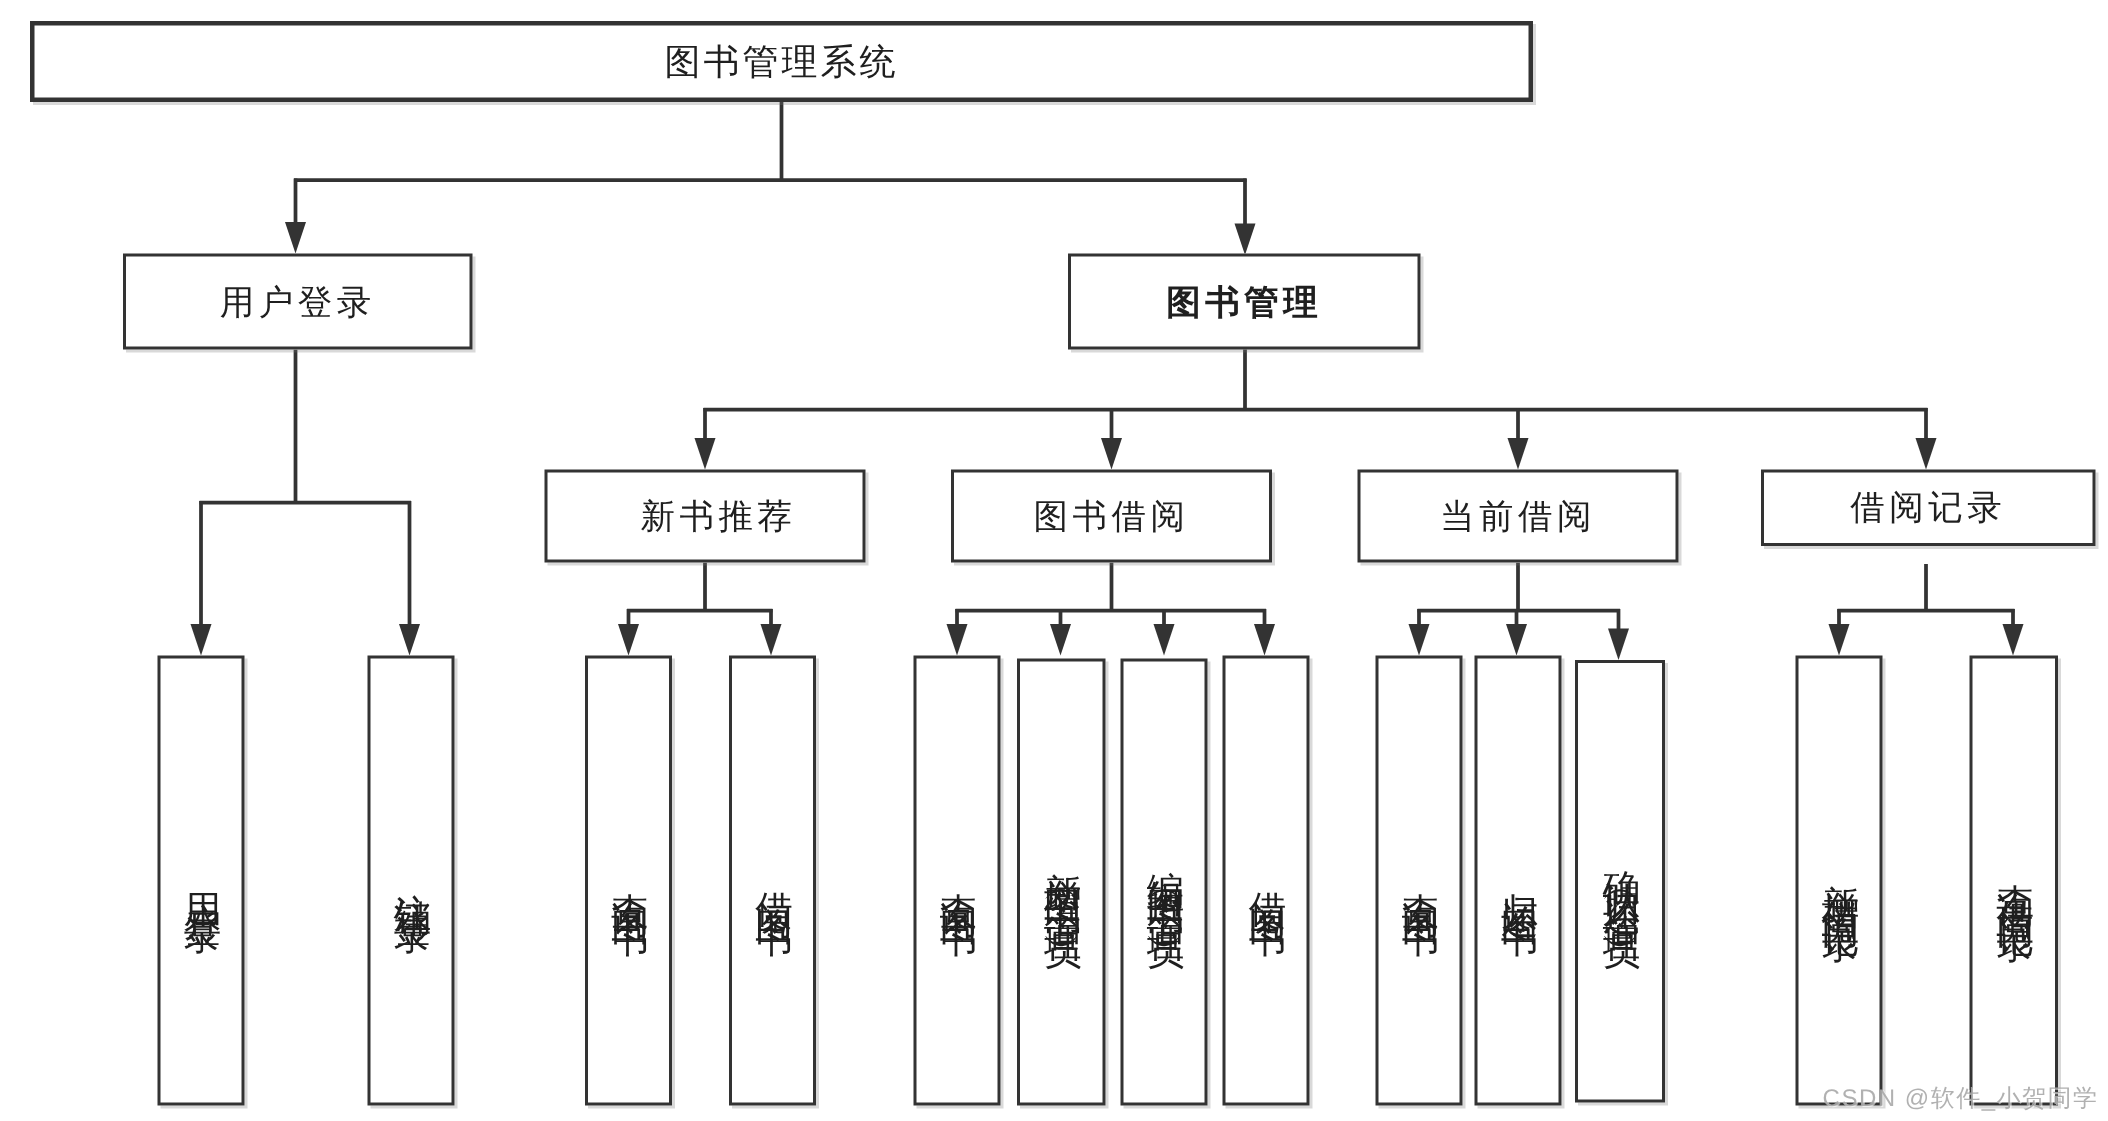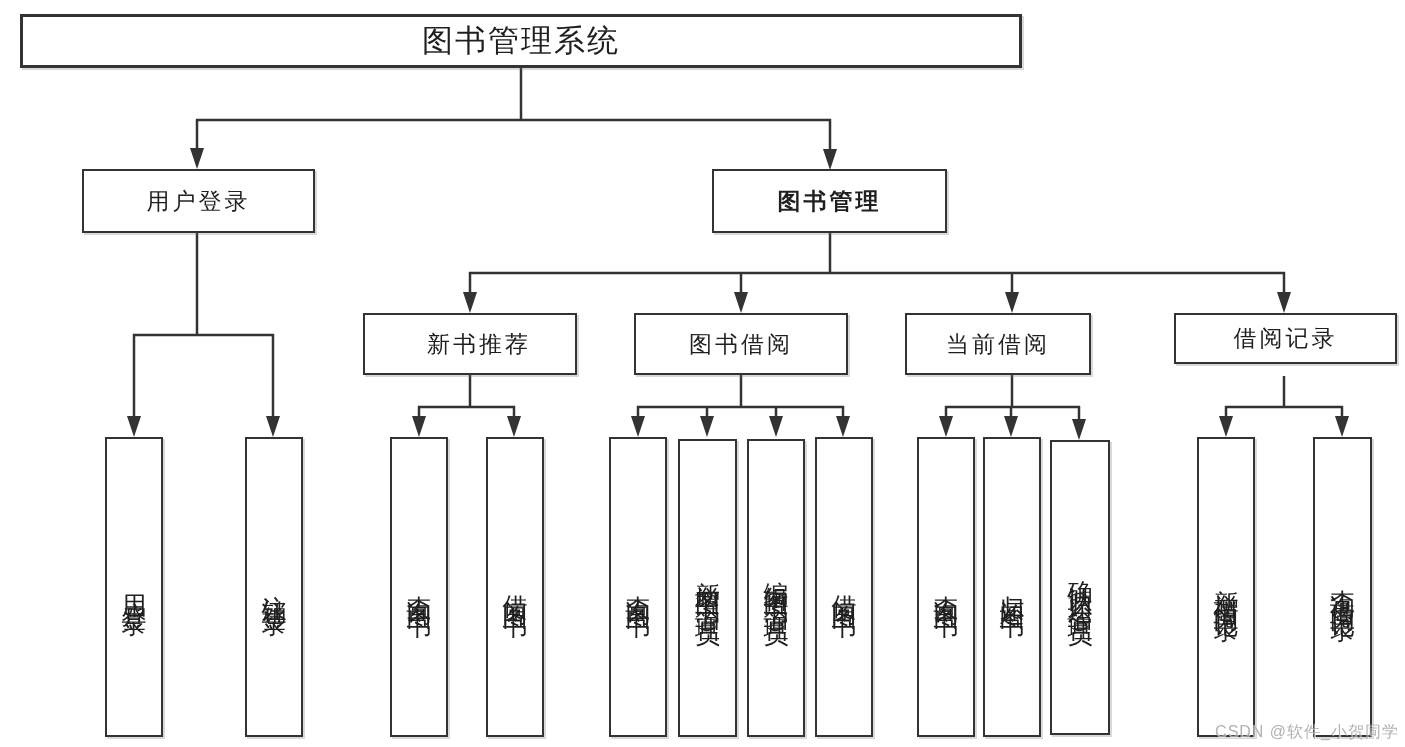--- a/index.html
+++ b/index.html
@@ -28,21 +28,21 @@
     background: #ffffff;
     border: 2px solid #333333;
     box-shadow: 2px 2px 0 rgba(120,120,120,0.28);
     display: flex;
     align-items: center;
     justify-content: center;
     color: #1f1f1f;
   }
   .root-box {
     border-width: 3px;
-    font-size: 31px;
+    font-size: 24px;
     letter-spacing: 2px;
   }
   .h-box {
     font-size: 23px;
     letter-spacing: 3px;
   }
   .leaf .vtext {
     writing-mode: vertical-rl;
     text-orientation: mixed;
     font-size: 25px;
@@ -154,21 +154,21 @@
   <div class="box h-box" style="left:712px; top:169px; width:235px; height:64px;font-weight:bold;">
     <span>图书管理</span>
   </div>
 
   <div class="box h-box" style="left:363px; top:313px; width:214px; height:62px;padding-left:18px;">
     <span>新书推荐</span>
   </div>
   <div class="box h-box" style="left:634px; top:313px; width:214px; height:62px;align-items:center;">
     <span>图书借阅</span>
   </div>
-  <div class="box h-box" style="left:905px; top:313px; width:186px; height:62px;">
+  <div class="box h-box" style="left:905px; top:313px; width:214px; height:62px;">
     <span>当前借阅</span>
   </div>
   <div class="box h-box" style="left:1174px; top:313px; width:223px; height:51px;">
     <span>借阅记录</span>
   </div>
 
   <div class="box leaf" style="left:105px; top:437px; width:58px; height:300px;">
     <span class="vtext">用户登录</span>
   </div>
   <div class="box leaf" style="left:245px; top:437px; width:58px; height:300px;">

